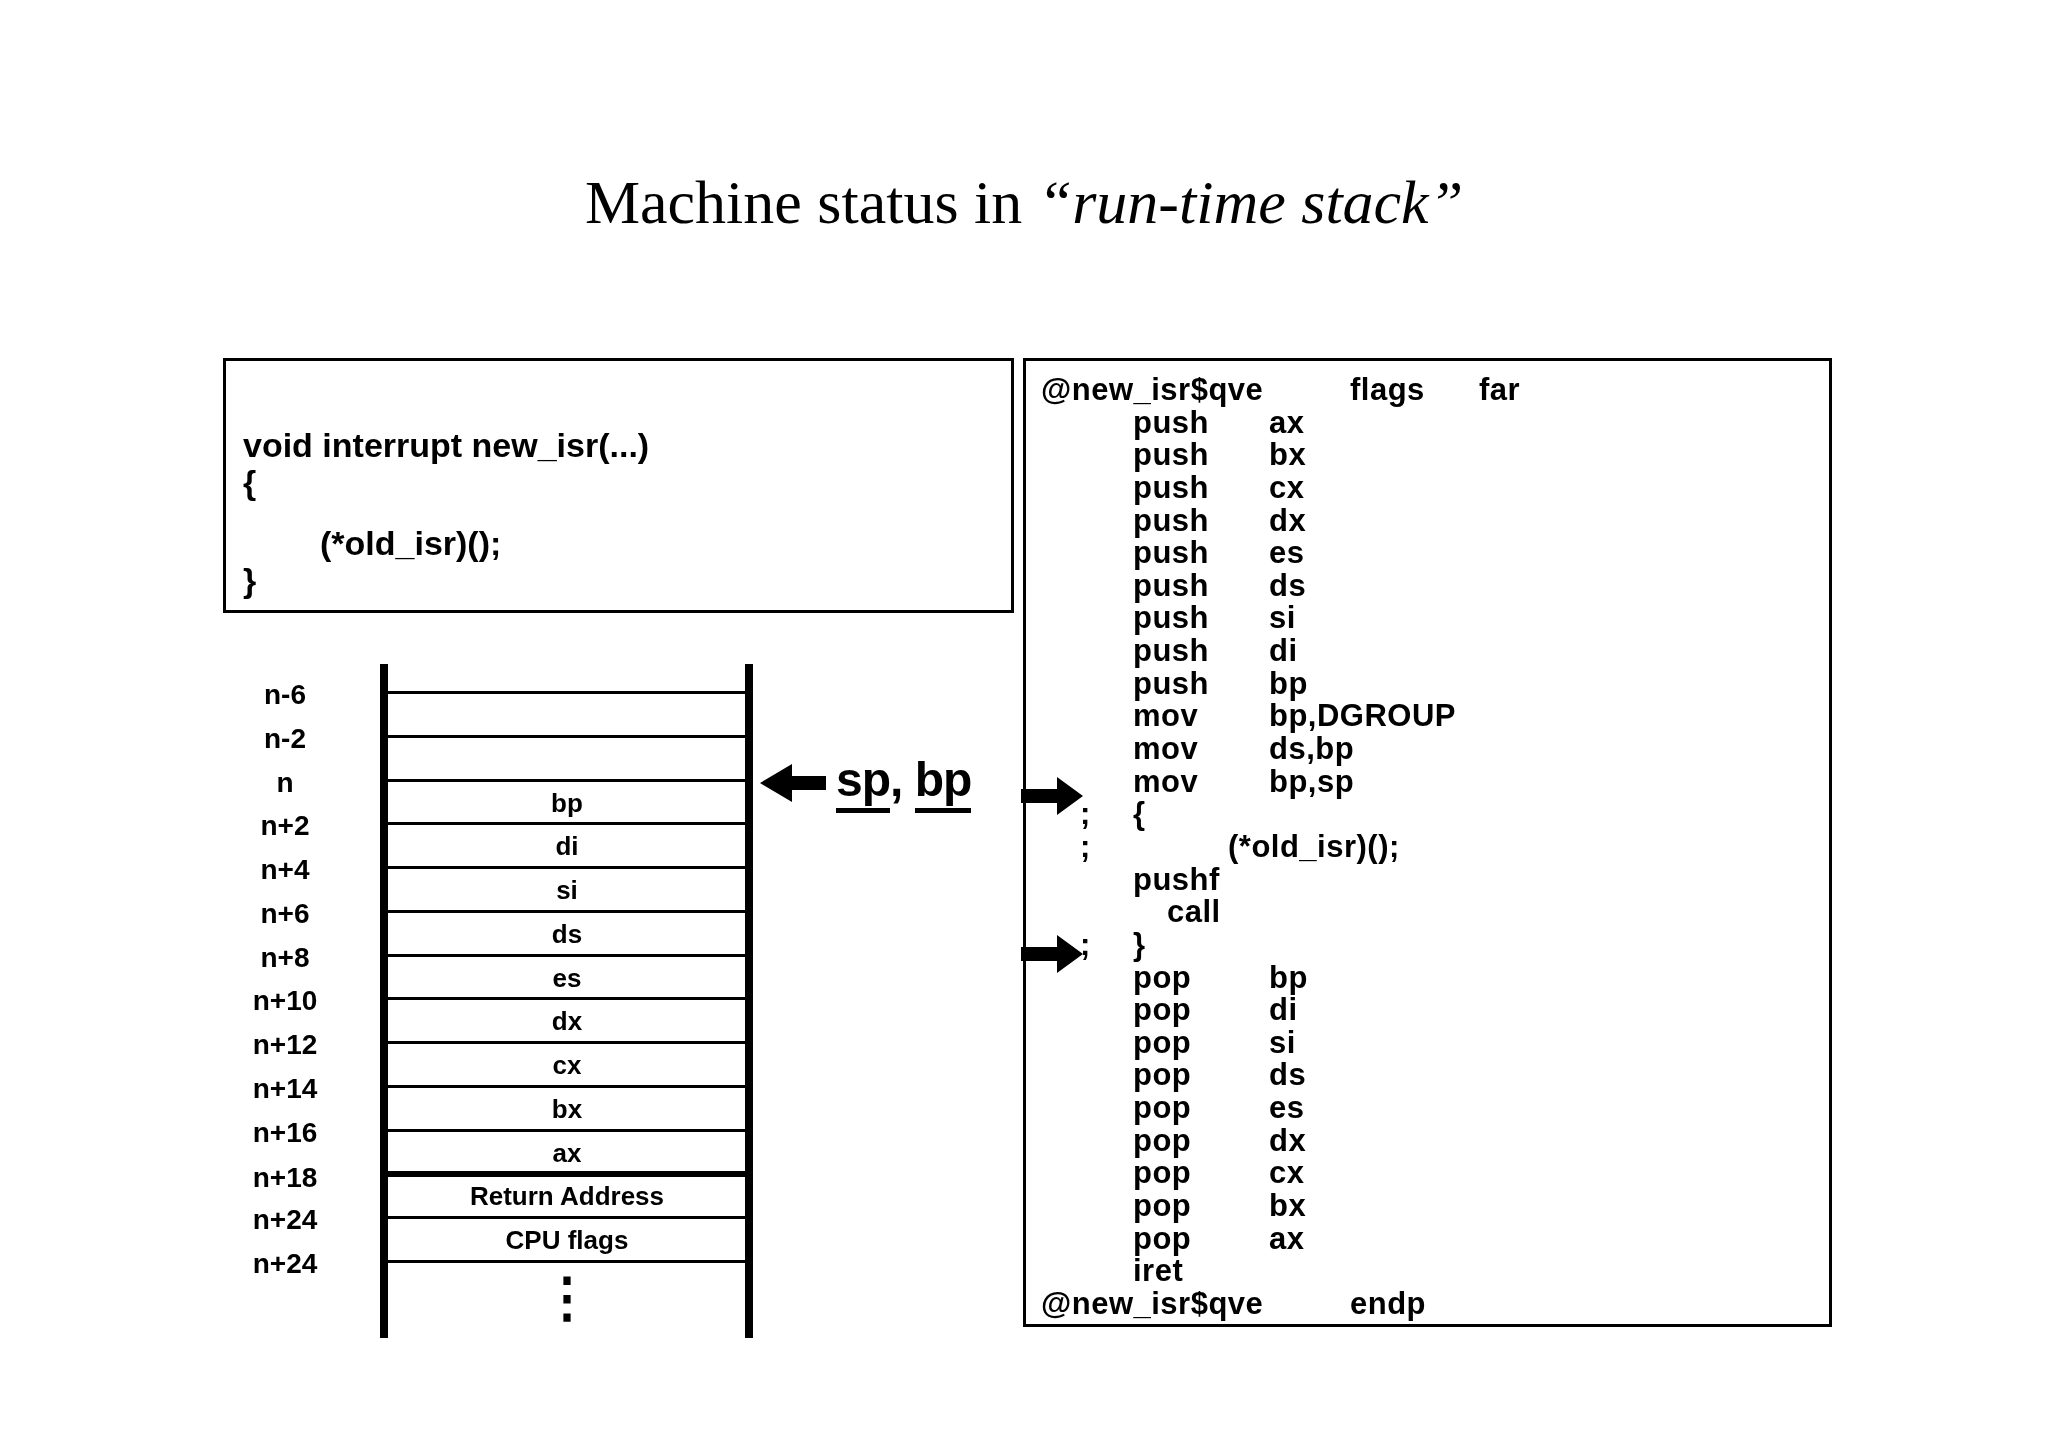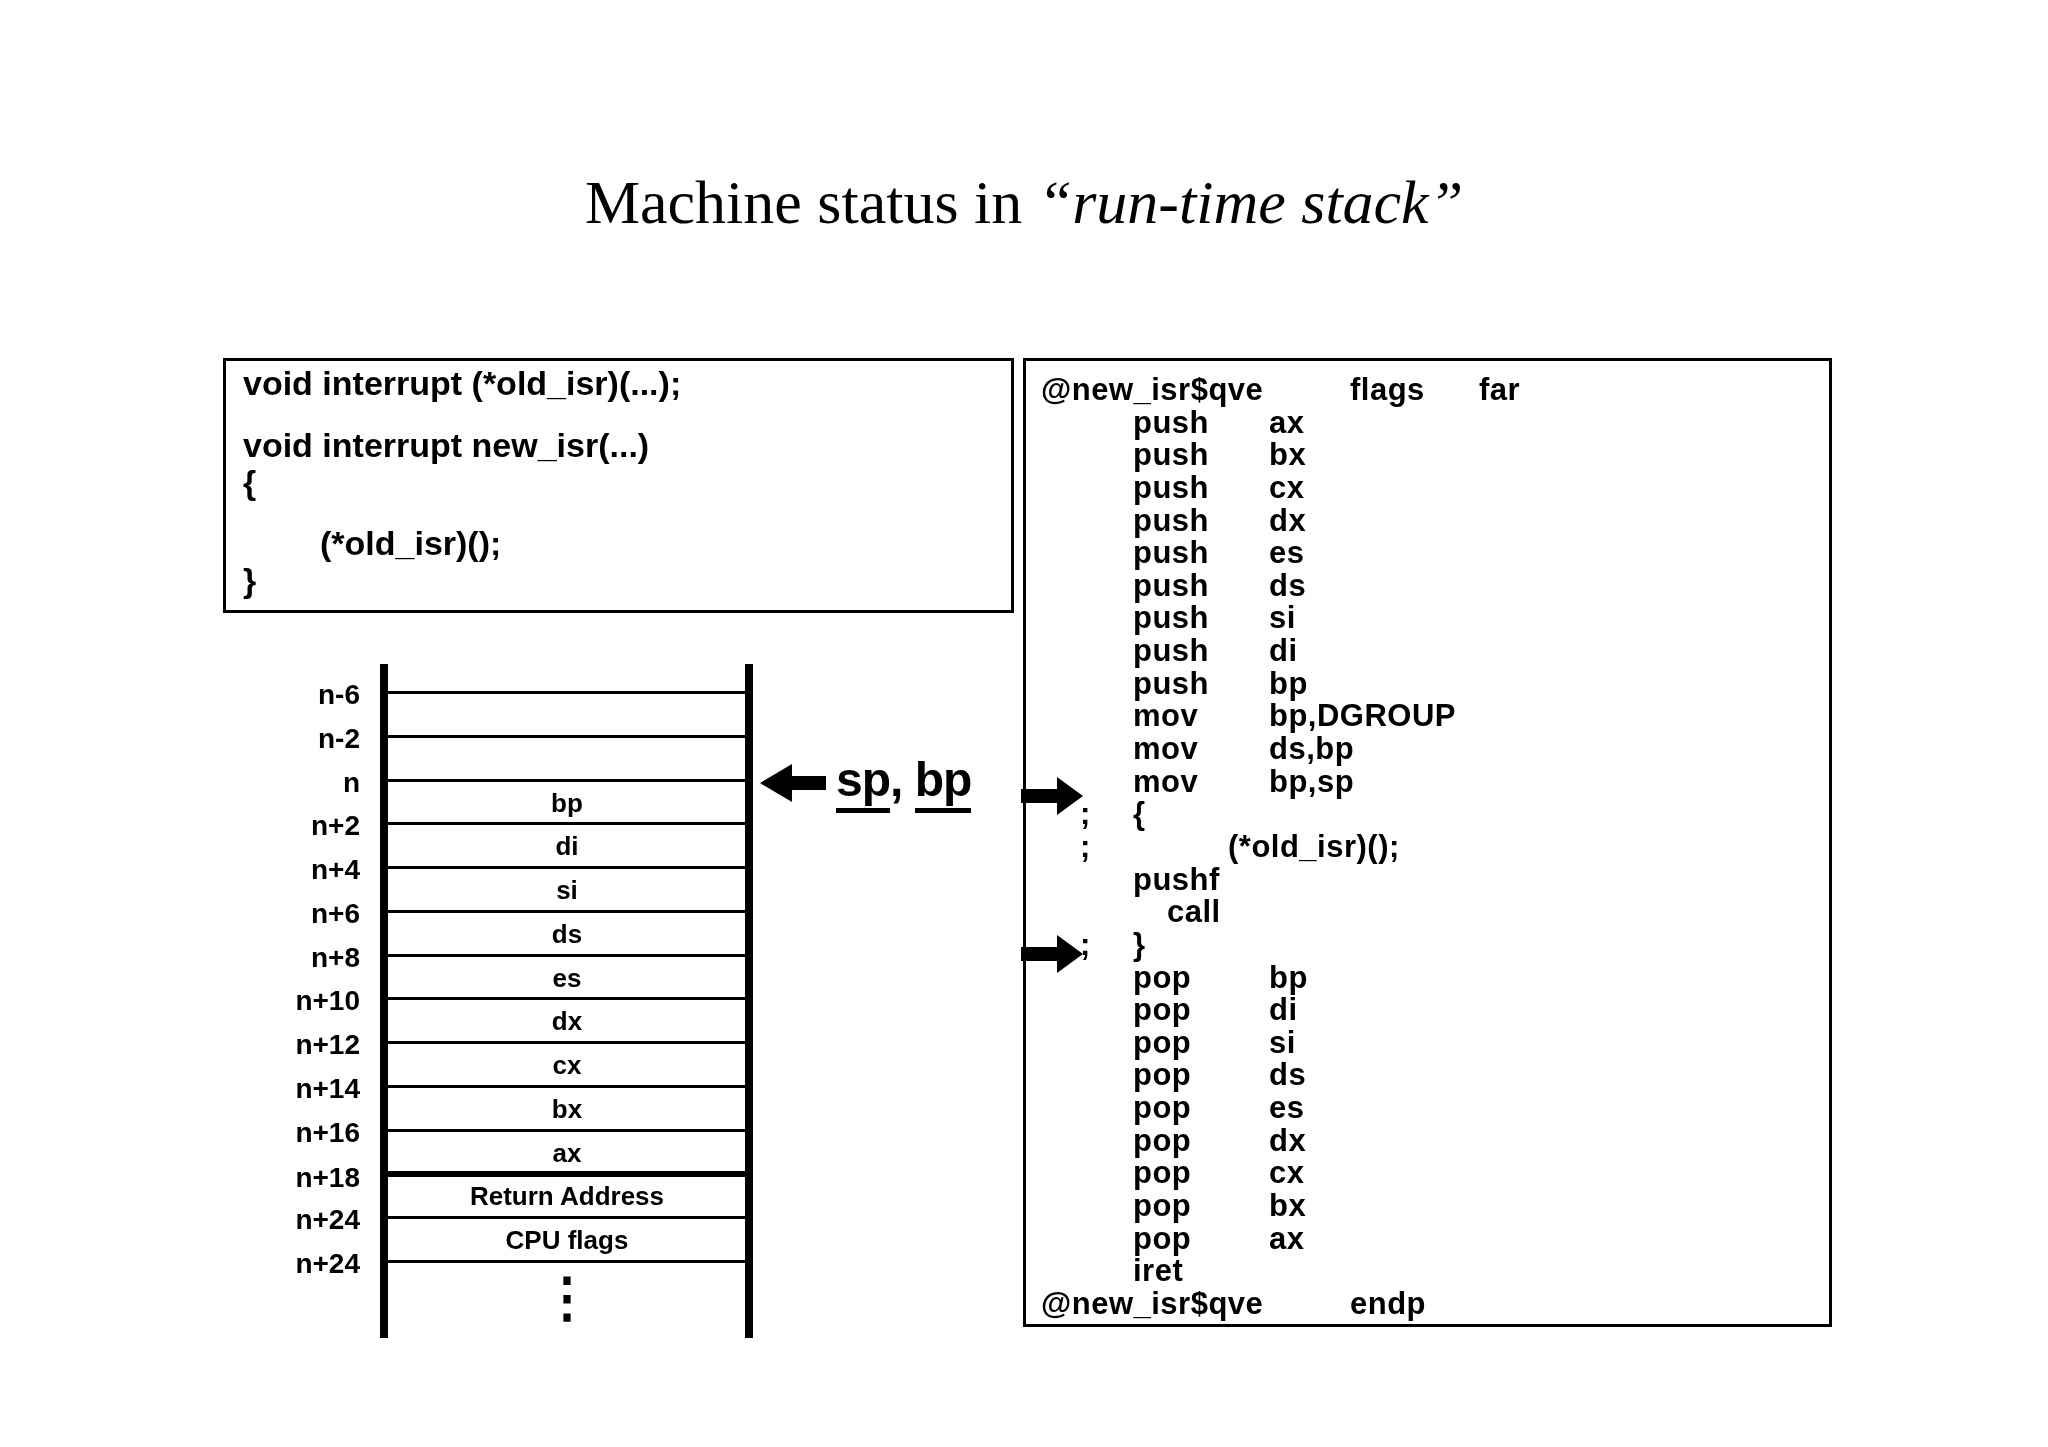--- a/index.html
+++ b/index.html
@@ -7,38 +7,37 @@
         font-family:"Liberation Sans",sans-serif;overflow:hidden;}
   .title{position:absolute;left:0;top:168px;width:100%;text-align:center;
          font-family:"Liberation Serif",serif;font-size:62px;line-height:1.1;white-space:nowrap;}
   .title .it{font-style:italic;}
   .box{position:absolute;border:3px solid #000;background:#fff;}
   #cbox{left:223px;top:358px;width:785px;height:249px;}
   #abox{left:1023px;top:358px;width:803px;height:963px;}
   .cline{position:absolute;font-weight:700;font-size:34px;line-height:40px;white-space:pre;}
   .tok{position:absolute;font-weight:700;font-size:31px;line-height:33px;white-space:pre;letter-spacing:.5px;}
   .wall,.hl{position:absolute;background:#000;}
-  .addr{position:absolute;left:210px;width:150px;text-align:right;font-weight:700;font-size:28px;line-height:34px;}
+  .addr{position:absolute;left:210px;width:150px;text-align:center;font-weight:700;font-size:28px;line-height:34px;}
   .cell{position:absolute;left:388px;width:358px;text-align:center;font-weight:700;font-size:26px;line-height:32px;}
   .dots{position:absolute;left:388px;top:1270px;width:358px;text-align:center;font-weight:700;
         font-size:54px;line-height:54px;}
   .spbp{position:absolute;left:836px;top:754px;font-weight:700;font-size:48px;line-height:52px;
         letter-spacing:-1px;white-space:pre;}
   .spbp .u{display:inline-block;border-bottom:5px solid #000;padding-bottom:2px;}
   .arrow{position:absolute;}
 </style>
 </head>
 <body>
 
 <div class="page">
 
   <div class="title"><span>Machine status in </span><span class="it">“run-time stack”</span></div>
 
   <div class="box" id="cbox">
-      <div class="cline" style="top: 2px; left: 17px;">void interrupt (*old_isr)(...);</div>
       <div class="cline" style="top: 64px; left: 17px;">void interrupt new_isr(...)</div>
       <div class="cline" style="top: 101px; left: 17px;">{</div>
       <div class="cline" style="top: 162px; left: 94px;">(*old_isr)();</div>
       <div class="cline" style="top: 199px; left: 17px;">}</div>
     </div>
 
   <div id="stack-layer">
       <div class="wall" style="left: 380px; top: 664px; width: 8px; height: 674px;"></div>
       <div class="wall" style="left: 745px; top: 664px; width: 8px; height: 674px;"></div>
       <div class="hl" style="left: 388px; width: 358px; top: 691px; height: 3px;"></div>

